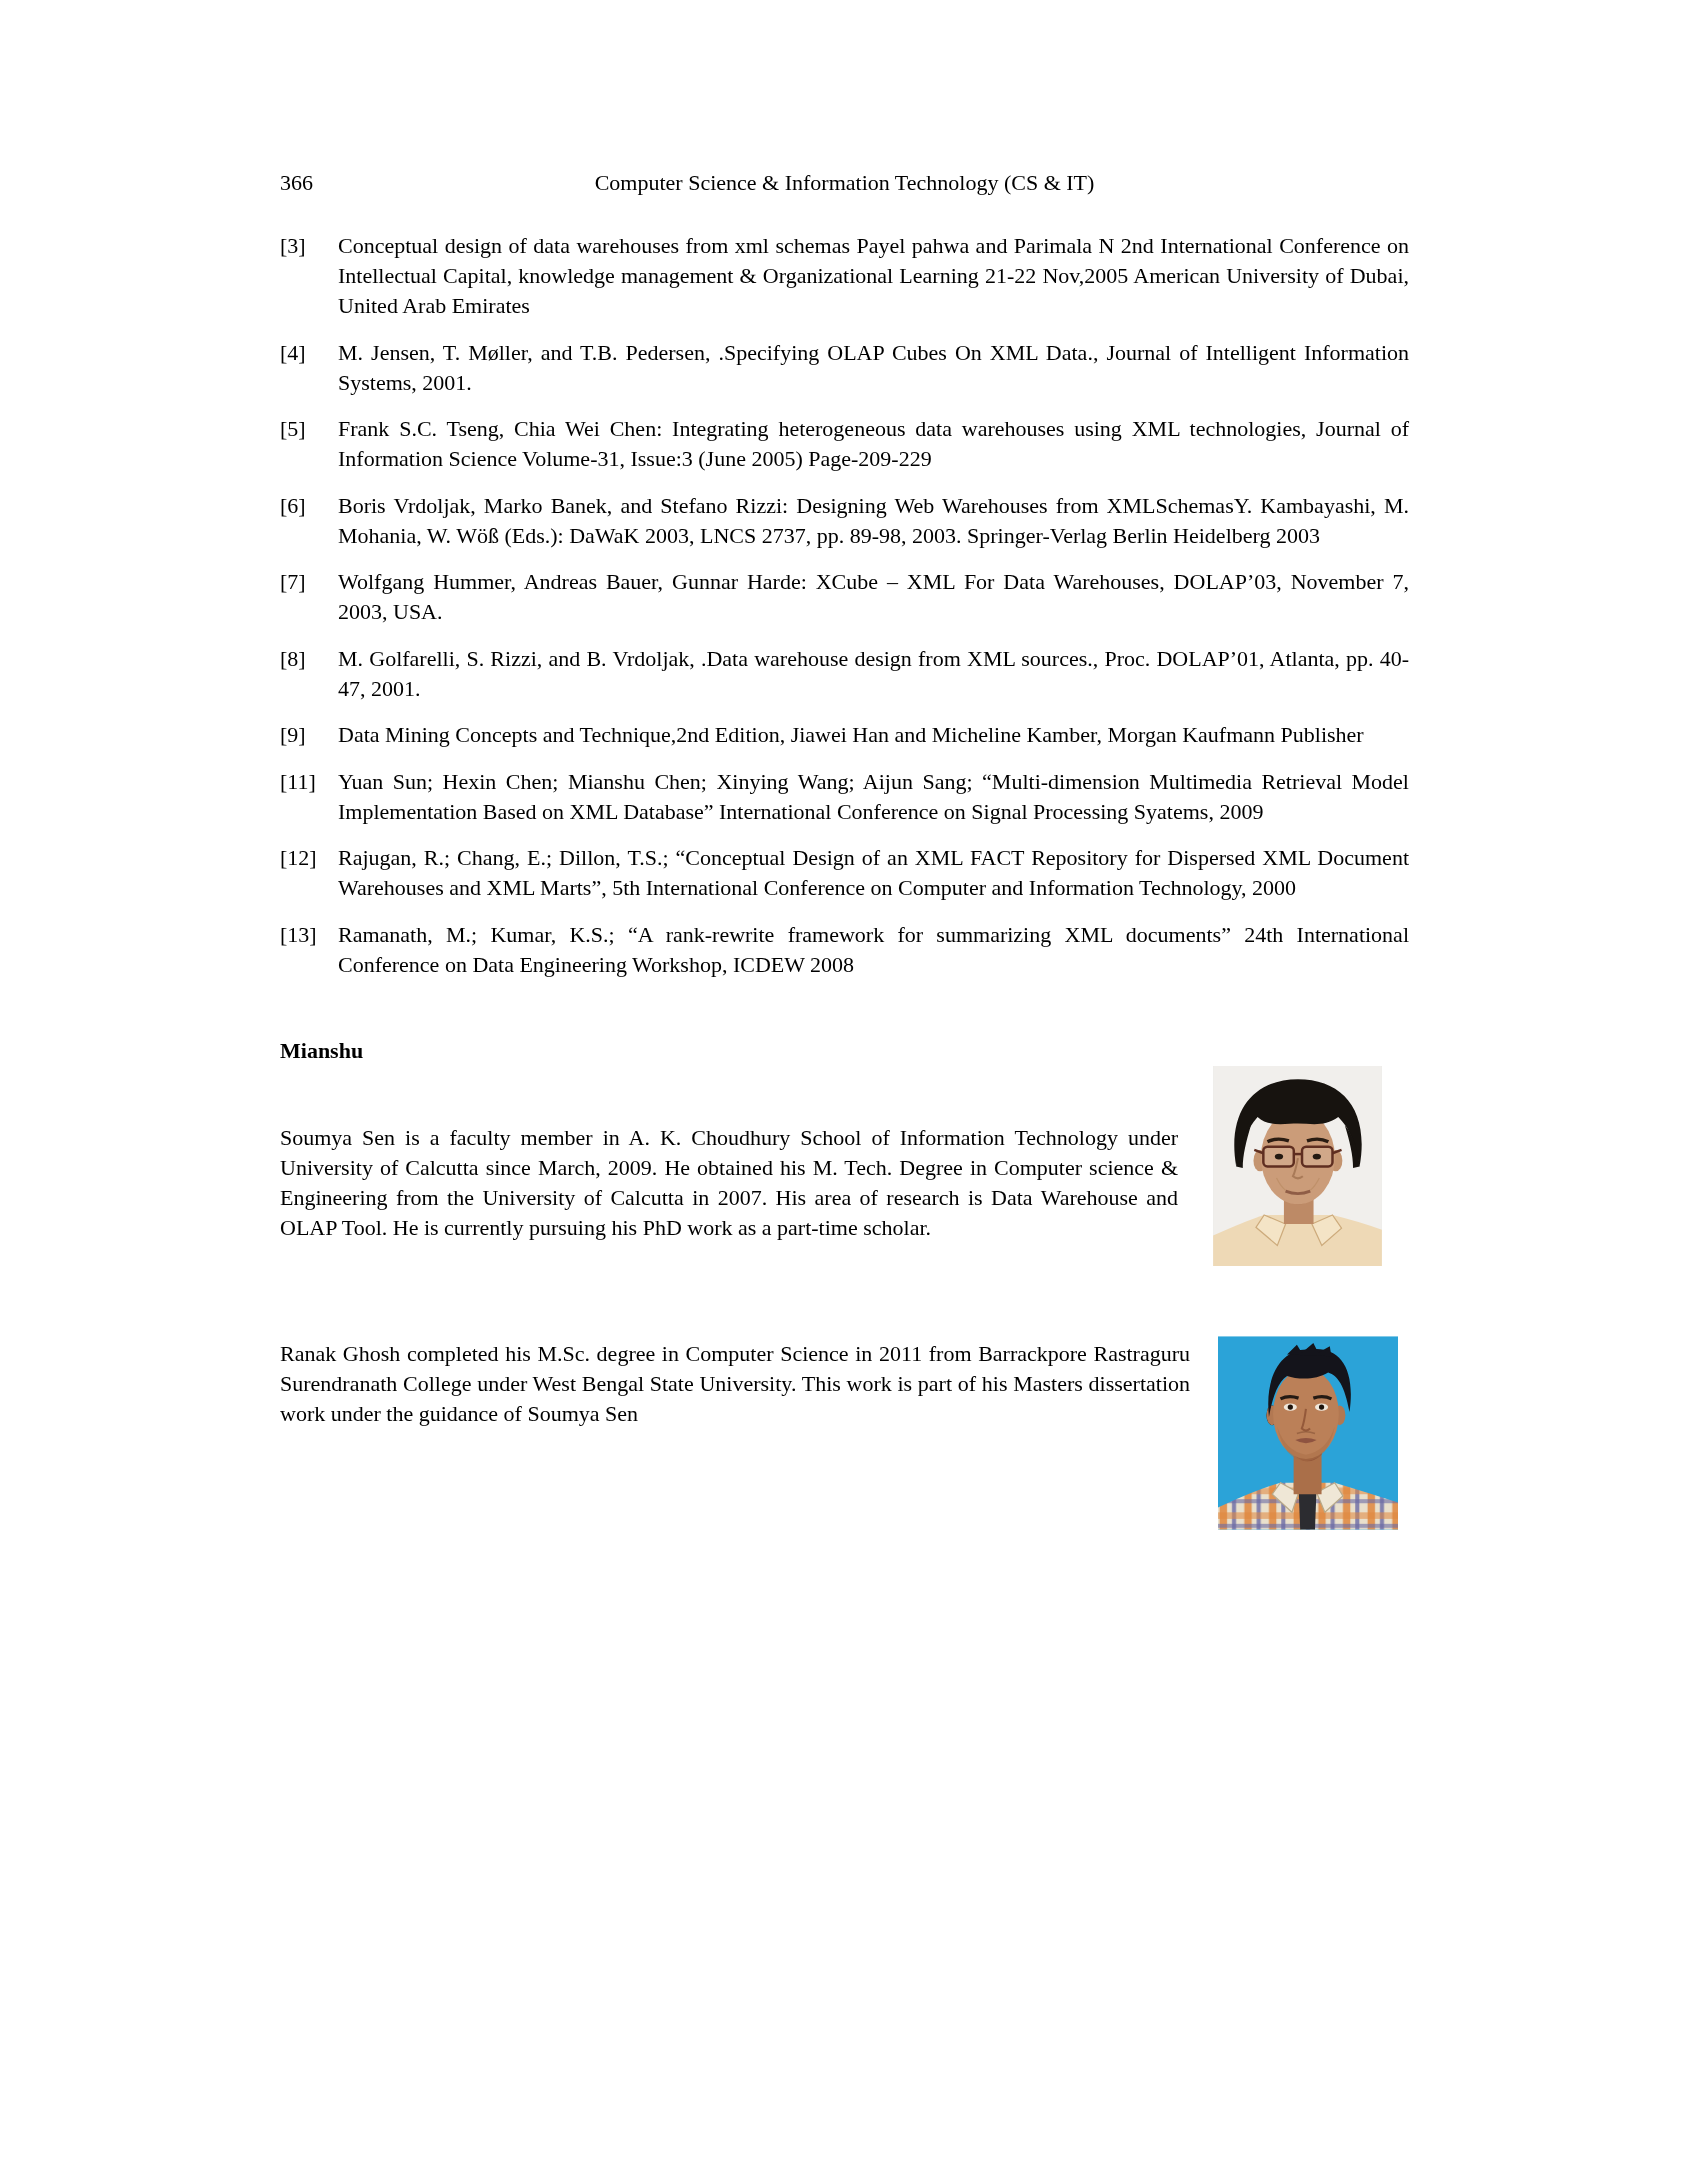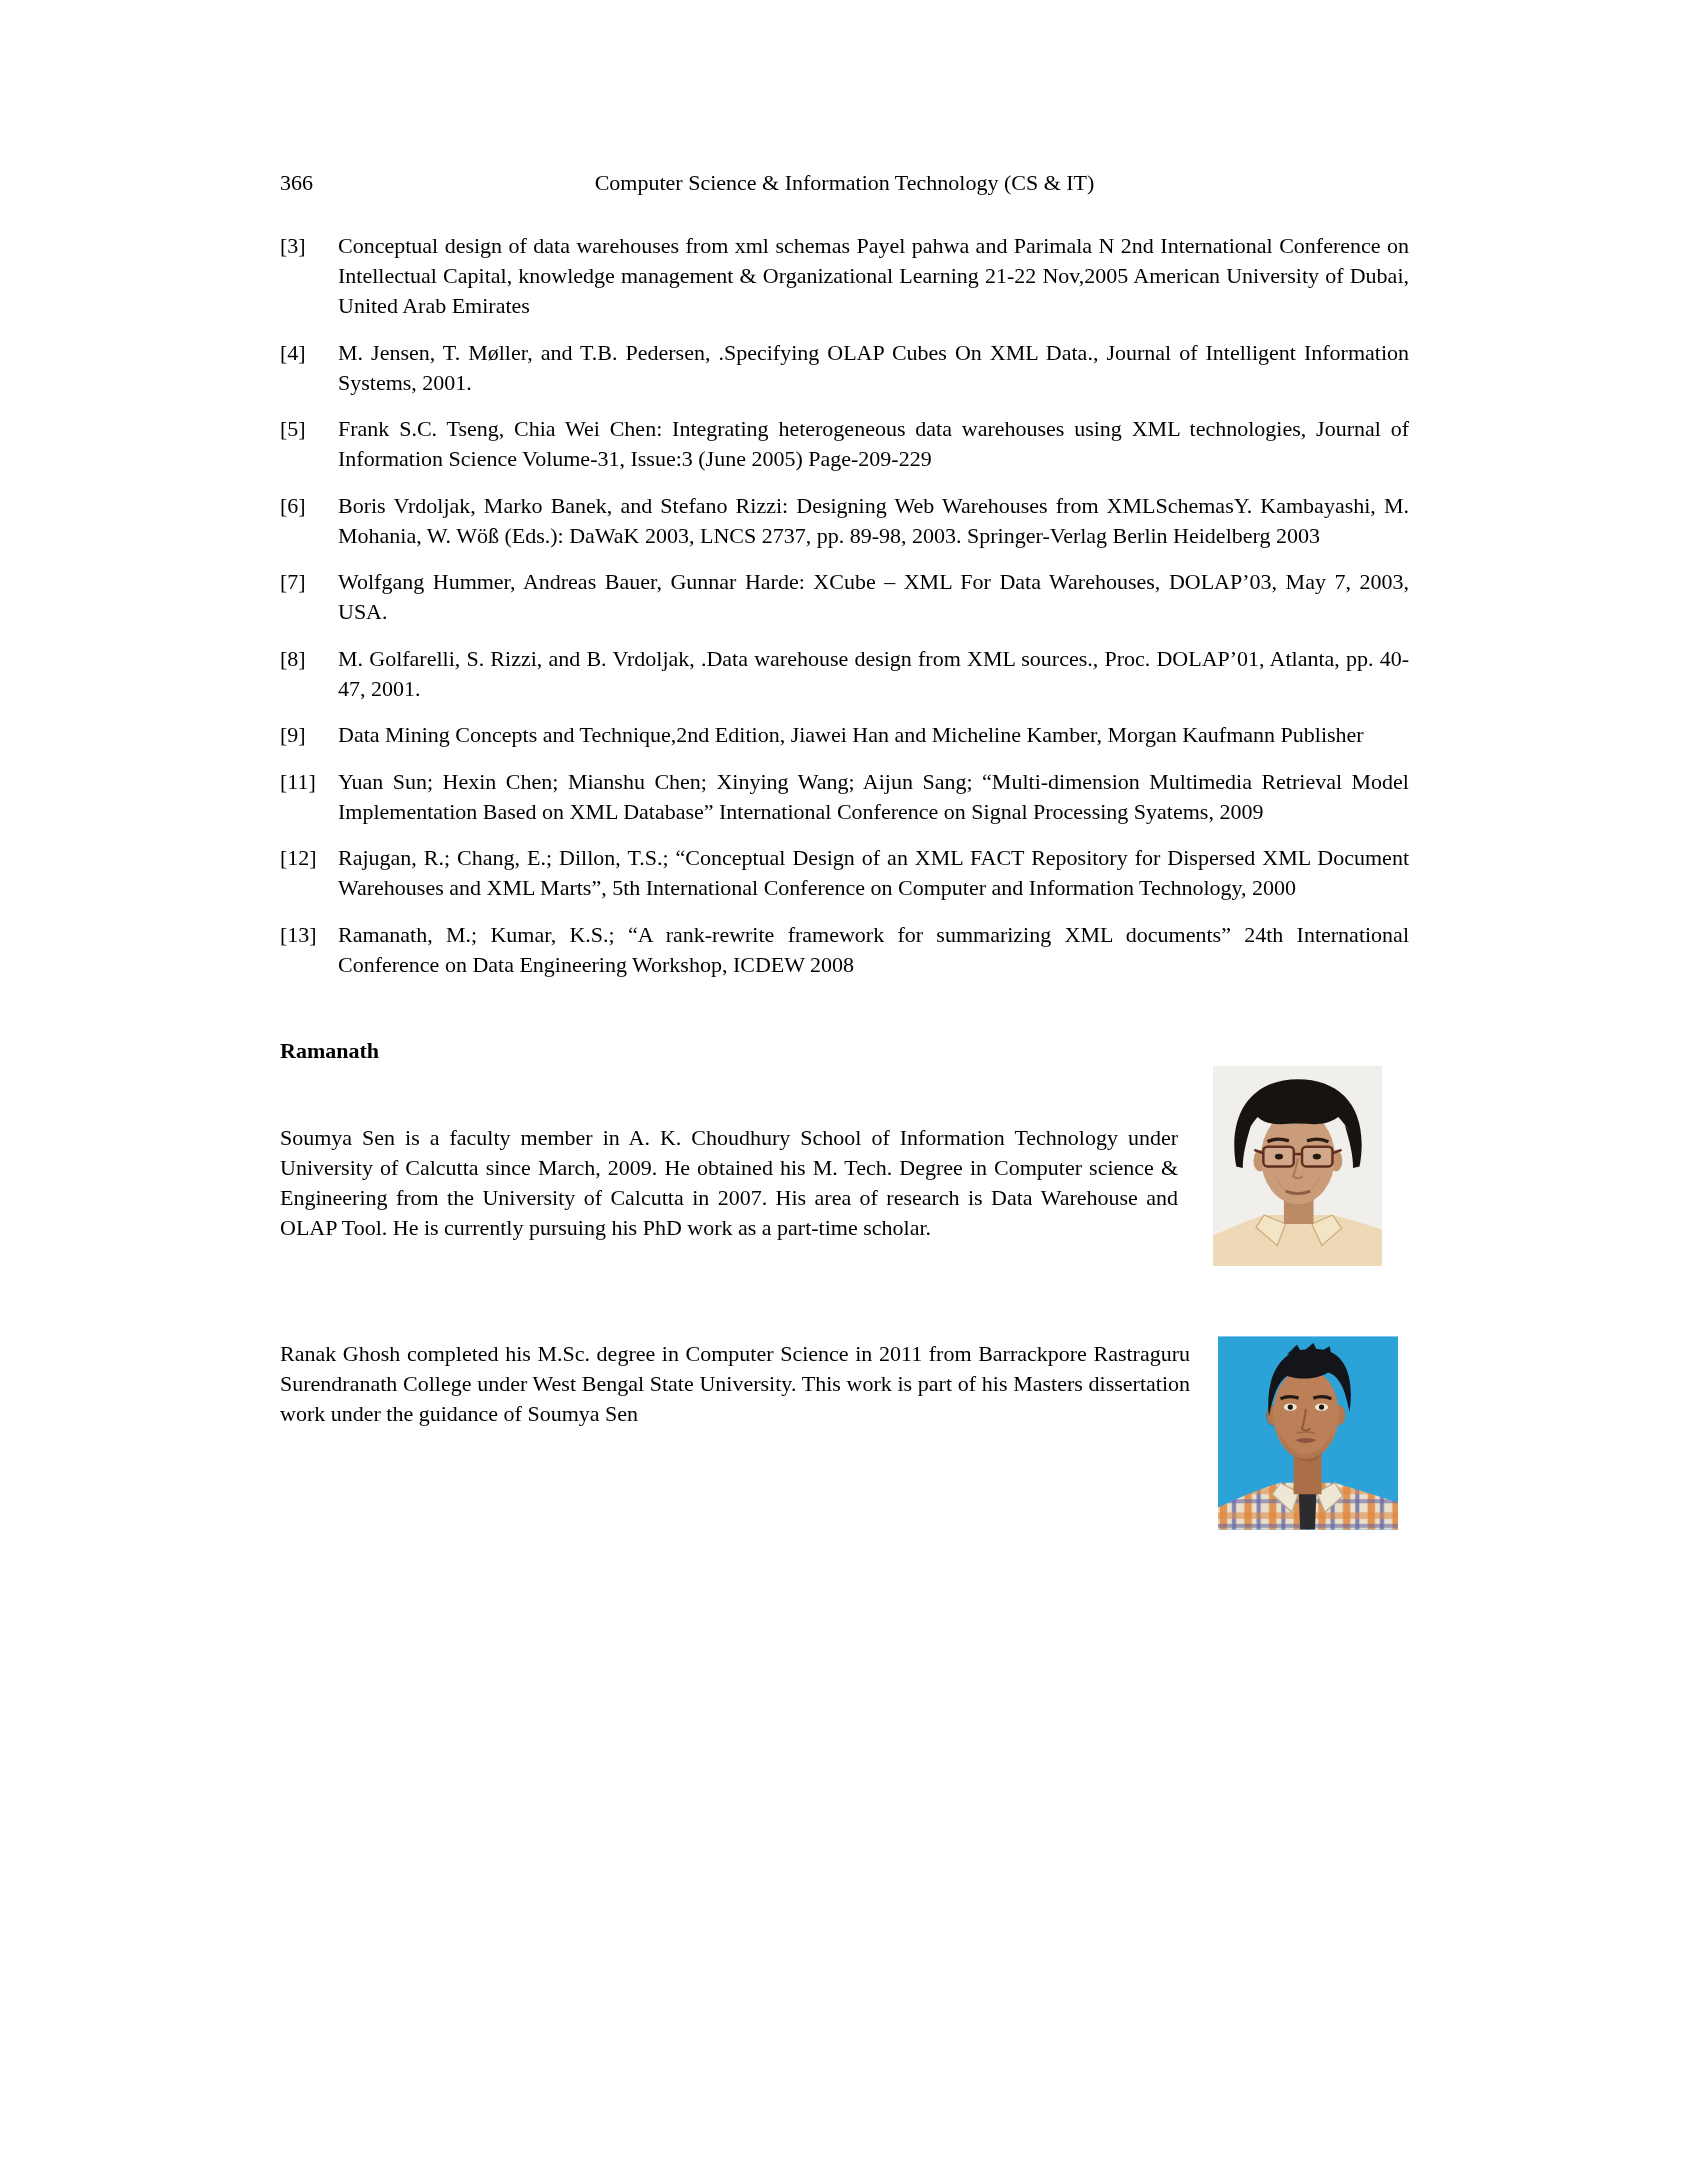--- a/index.html
+++ b/index.html
@@ -82,21 +82,21 @@
       <div class="ref">
         <span class="ref-label">[5]</span>
         <div class="ref-text">Frank S.C. Tseng, Chia Wei Chen: Integrating heterogeneous data warehouses using XML technologies, Journal of Information Science Volume-31, Issue:3 (June 2005) Page-209-229</div>
       </div>
       <div class="ref">
         <span class="ref-label">[6]</span>
         <div class="ref-text">Boris Vrdoljak, Marko Banek, and Stefano Rizzi: Designing Web Warehouses from XMLSchemasY. Kambayashi, M. Mohania, W. Wöß (Eds.): DaWaK 2003, LNCS 2737, pp. 89-98, 2003. Springer-Verlag Berlin Heidelberg 2003</div>
       </div>
       <div class="ref">
         <span class="ref-label">[7]</span>
-        <div class="ref-text">Wolfgang Hummer, Andreas Bauer, Gunnar Harde: XCube – XML For Data Warehouses, DOLAP’03, May 7, 2003, USA.</div>
+        <div class="ref-text">Wolfgang Hummer, Andreas Bauer, Gunnar Harde: XCube – XML For Data Warehouses, DOLAP’03, November 7, 2003, USA.</div>
       </div>
       <div class="ref">
         <span class="ref-label">[8]</span>
         <div class="ref-text">M. Golfarelli, S. Rizzi, and B. Vrdoljak, .Data warehouse design from XML sources., Proc. DOLAP’01, Atlanta, pp. 40-47, 2001.</div>
       </div>
       <div class="ref">
         <span class="ref-label">[9]</span>
         <div class="ref-text">Data Mining Concepts and Technique,2nd Edition, Jiawei Han and Micheline Kamber, Morgan Kaufmann Publisher</div>
       </div>
       <div class="ref">
@@ -106,21 +106,21 @@
       <div class="ref">
         <span class="ref-label">[12]</span>
         <div class="ref-text">Rajugan, R.; Chang, E.; Dillon, T.S.; “Conceptual Design of an XML FACT Repository for Dispersed XML Document Warehouses and XML Marts”, 5th International Conference on Computer and Information Technology, 2000</div>
       </div>
       <div class="ref">
         <span class="ref-label">[13]</span>
         <div class="ref-text">Ramanath, M.; Kumar, K.S.; “A rank-rewrite framework for summarizing XML documents” 24th International Conference on Data Engineering Workshop, ICDEW 2008</div>
       </div>
     </div>
 
-    <h3 class="authors-heading">Ramanath</h3>
+    <h3 class="authors-heading">Mianshu</h3>
 
     <div class="bio bio1">
       <p class="bio-text">Soumya Sen is a faculty member in A. K. Choudhury School of Information Technology under University of Calcutta since March, 2009. He obtained his M. Tech. Degree in Computer science &amp; Engineering from the University of Calcutta in 2007. His area of research is Data Warehouse and OLAP Tool. He is currently pursuing his PhD work as a part-time scholar.</p>
       <div class="photo photo1">
         <svg viewBox="0 0 205 243" xmlns="http://www.w3.org/2000/svg">
           <rect x="0" y="0" width="205" height="243" fill="#f1efec"></rect>
 
           <path d="M0,243 L0,206 Q40,188 62,181 L145,181 Q178,189 205,199 L205,243 Z" fill="#eed9b6"></path>
           <path d="M62,181 L88,192 L78,218 L52,196 Z" fill="#f4e4c6" stroke="#cdab7c" stroke-width="1.5"></path>
           <path d="M145,181 L120,192 L132,218 L156,197 Z" fill="#f4e4c6" stroke="#cdab7c" stroke-width="1.5"></path>

